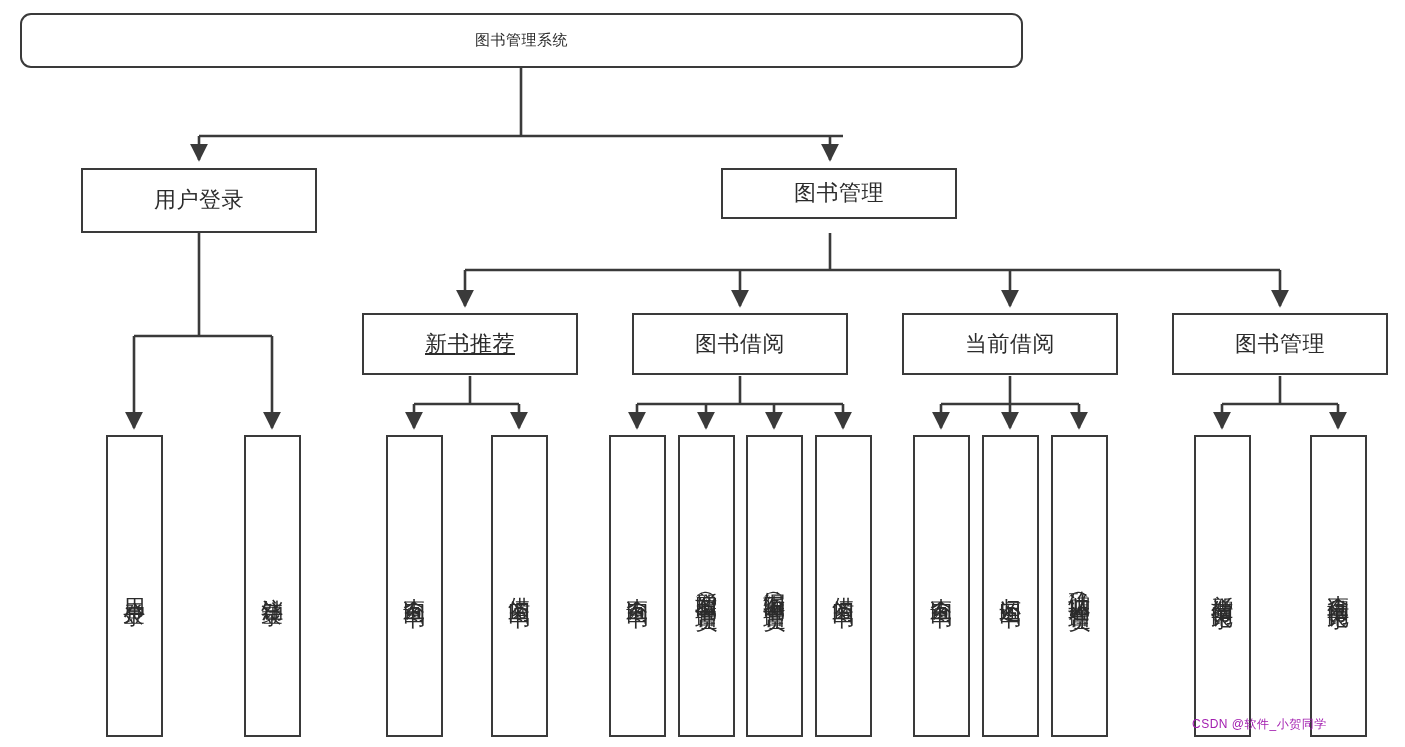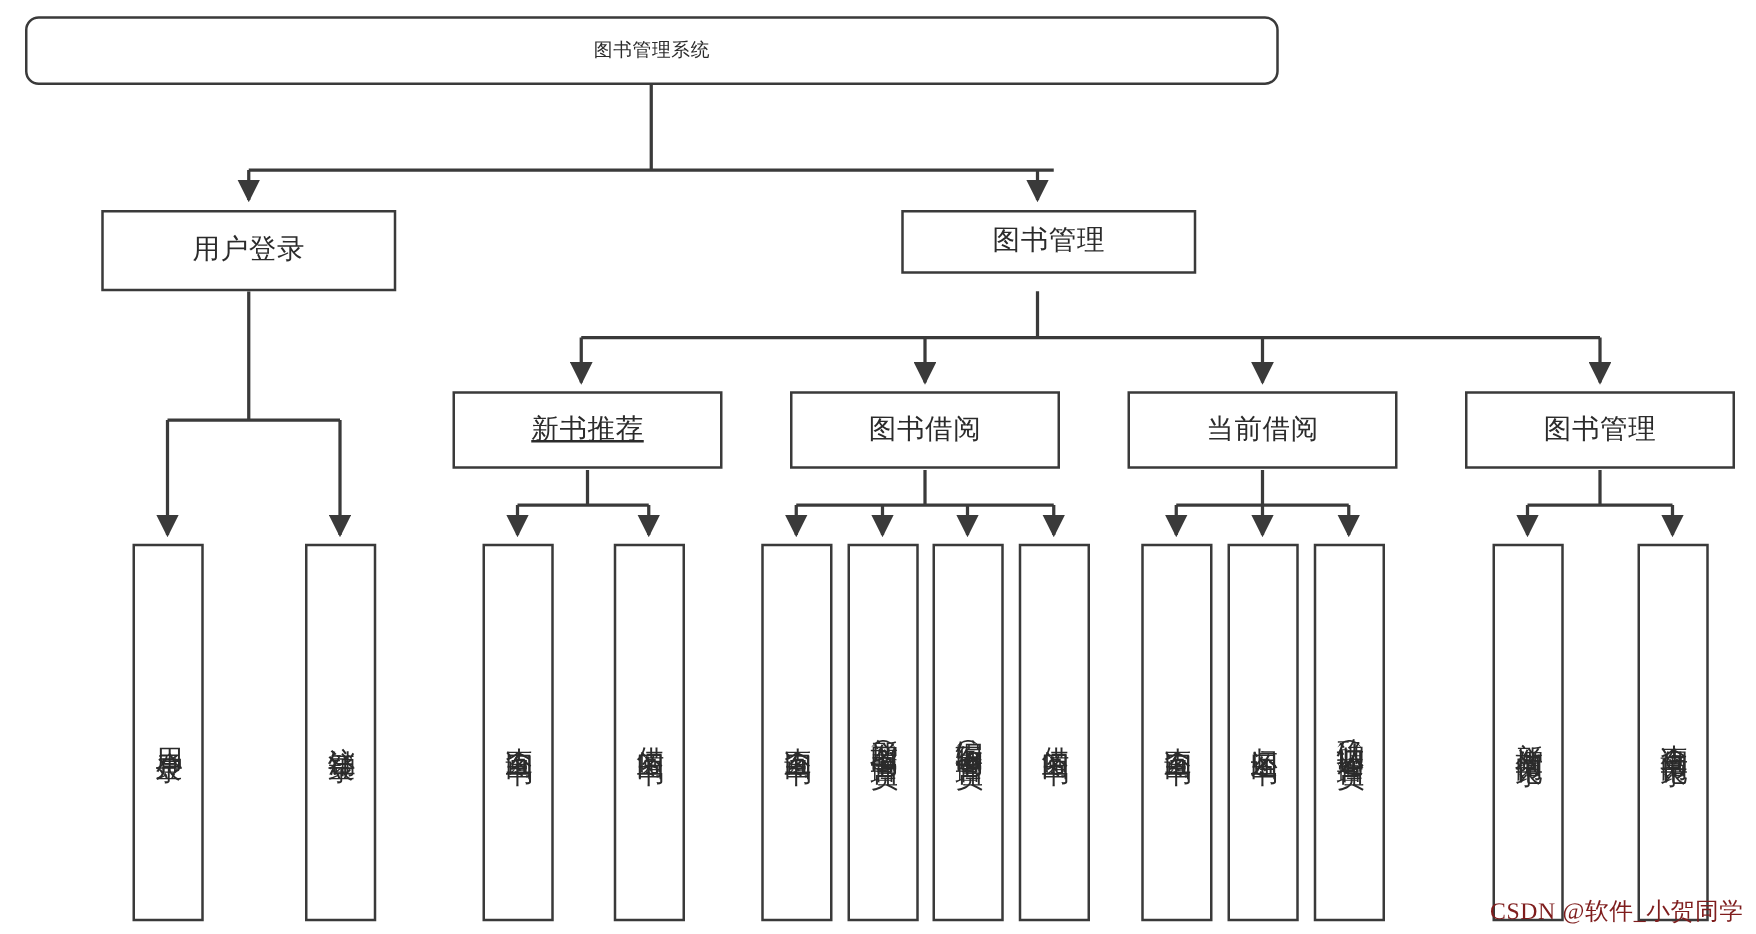--- a/index.html
+++ b/index.html
@@ -48,25 +48,25 @@
     writing-mode: vertical-rl;
     text-orientation: upright;
     font-size: 22px;
     line-height: 1.35;
     letter-spacing: 3px;
     padding: 6px 0;
     white-space: nowrap;
   }
   .watermark {
     position: absolute;
-    font-size: 19px;
-    color: #7f1d1d;
+    font-size: 12px;
+    color: #a21caf;
     letter-spacing: 0.5px;
     white-space: nowrap;
-    font-family: Liberation Serif, serif;
+    font-family: Liberation Sans, sans-serif;
   }
 </style>
 </head>
 <body>
 
 <div id="canvas">
 
   <svg id="wires" xmlns="http://www.w3.org/2000/svg">
     <defs>
       <marker id="arrow" viewBox="0 0 10 10" refX="9" refY="5" markerWidth="7" markerHeight="7" orient="auto-start-reverse">

